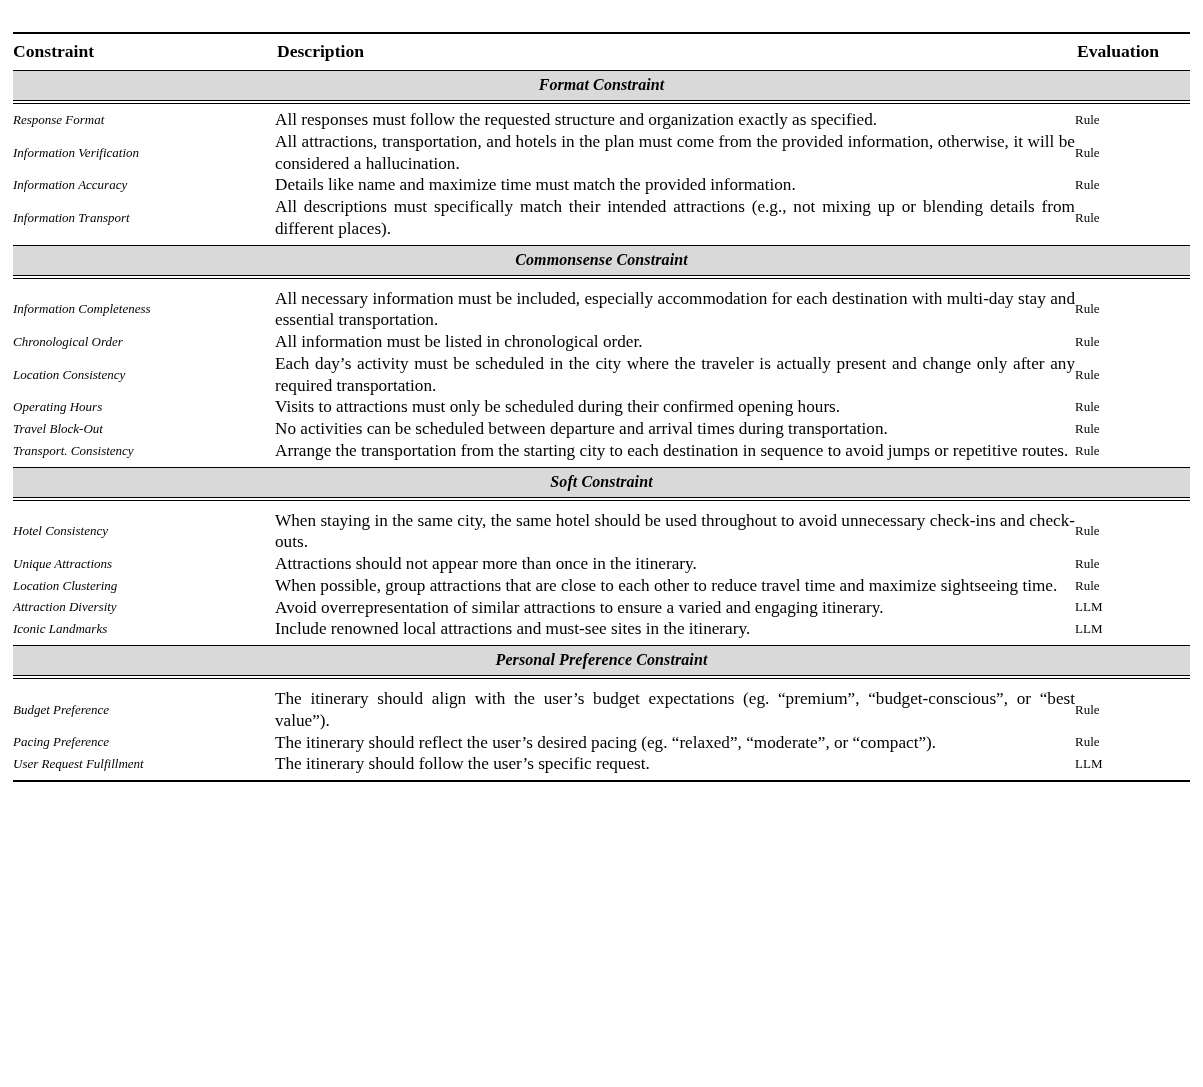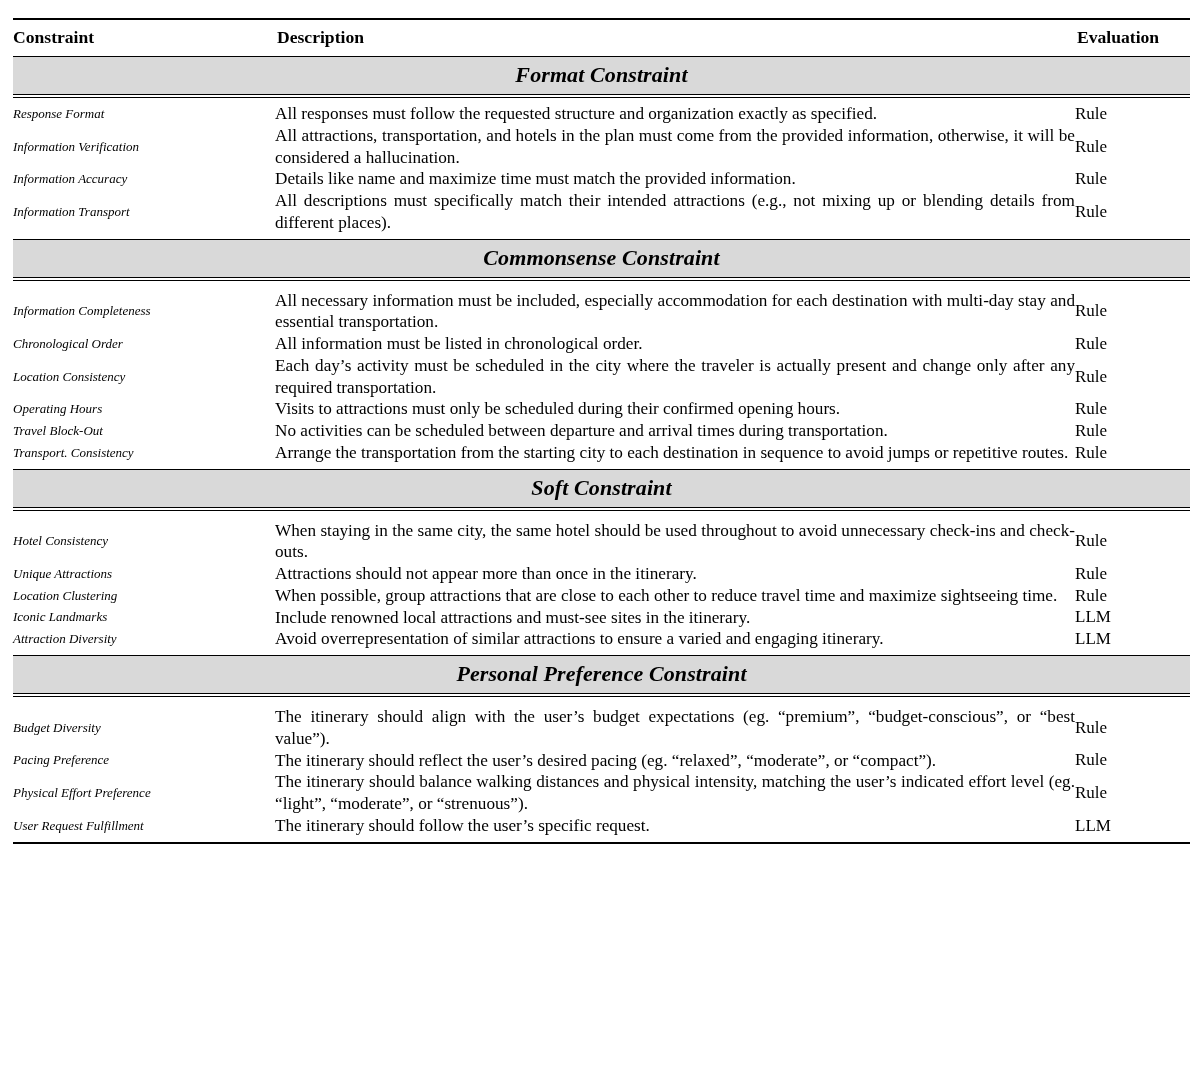--- a/index.html
+++ b/index.html
@@ -10,21 +10,21 @@
   body {
     width: 1203px;
     height: 1087px;
     font-family: "Liberation Serif", "DejaVu Serif", serif;
     color: #000000;
     overflow: hidden;
   }
 
   #table-wrap {
     position: relative;
-    margin: 0 auto;
+    margin: 14px auto;
     width: 1177px;   
     padding-top: 18px;
   }
 
   table.cons-table {
     width: 100%;
     border-collapse: collapse;
     table-layout: fixed;
     font-size: 17.2px;
   }
@@ -54,21 +54,21 @@
   }
   tr.head-row > th.h-desc { padding-left: 2px; }
   tr.head-row > th.h-eval { padding-left: 2px; }
 
   
   tr.section-row > td {
     background: #d9d9d9;
     text-align: center;
     font-weight: bold;
     font-style: italic;
-    font-size: 22px;
+    font-size: 16px;
     padding: 5px 0 6px 0;
     letter-spacing: 0.1px;
   }
 
   
   tr.data-row > td {
     vertical-align: middle;
     padding: 0;
   }
   td.cell-constraint {
@@ -79,21 +79,21 @@
   }
   td.cell-desc {
     font-size: 17.2px;
     text-align: justify;
     text-justify: inter-word;
     padding: 2px 12px 2px 2px;
     line-height: 1.265;
     hyphens: manual;
   }
   td.cell-eval {
-    font-size: 17px;
+    font-size: 13px;
     padding: 2px 0 2px 2px;
     white-space: nowrap;
   }
 
   
   tr.gap-row > td { height: 9px; padding: 0; font-size: 0; line-height: 0; }
   tr.gap-row-sm > td { height: 5px; padding: 0; font-size: 0; line-height: 0; }
 </style>
 </head>
 <body>
@@ -215,57 +215,52 @@
           <td class="cell-constraint">Unique Attractions</td>
           <td class="cell-desc">Attractions should not appear more than once in the itinerary.</td>
           <td class="cell-eval">Rule</td>
         </tr>
         <tr class="data-row">
           <td class="cell-constraint">Location Clustering</td>
           <td class="cell-desc">When possible, group attractions that are close to each other to reduce travel time and maximize sightseeing time.</td>
           <td class="cell-eval">Rule</td>
         </tr>
         <tr class="data-row">
+          <td class="cell-constraint">Attraction Diversity</td>
+          <td class="cell-desc">Avoid overrepresentation of similar attractions to ensure a varied and engaging itinerary.</td>
+          <td class="cell-eval">LLM</td>
+        </tr>
+        <tr class="data-row">
           <td class="cell-constraint">Iconic Landmarks</td>
           <td class="cell-desc">Include renowned local attractions and must-see sites in the itinerary.</td>
           <td class="cell-eval">LLM</td>
         </tr>
-        <tr class="data-row">
-          <td class="cell-constraint">Attraction Diversity</td>
-          <td class="cell-desc">Avoid overrepresentation of similar attractions to ensure a varied and engaging itinerary.</td>
-          <td class="cell-eval">LLM</td>
-        </tr>
         <tr class="gap-row-sm">
           <td colspan="3"></td>
         </tr>
         <tr class="rule-mid">
           <td colspan="3"></td>
         </tr>
         <tr class="section-row">
           <td colspan="3">Personal Preference Constraint</td>
         </tr>
         <tr class="rule-double">
           <td colspan="3"></td>
         </tr>
         <tr class="gap-row">
           <td colspan="3"></td>
         </tr>
         <tr class="data-row">
-          <td class="cell-constraint">Budget Diversity</td>
+          <td class="cell-constraint">Budget Preference</td>
           <td class="cell-desc">The itinerary should align with the user’s budget expectations (eg. “premium”, “budget-conscious”, or “best value”).</td>
           <td class="cell-eval">Rule</td>
         </tr>
         <tr class="data-row">
           <td class="cell-constraint">Pacing Preference</td>
           <td class="cell-desc">The itinerary should reflect the user’s desired pacing (eg. “relaxed”, “moderate”, or “compact”).</td>
-          <td class="cell-eval">Rule</td>
-        </tr>
-        <tr class="data-row">
-          <td class="cell-constraint">Physical Effort Preference</td>
-          <td class="cell-desc">The itinerary should balance walking distances and physical intensity, matching the user’s indicated effort level (eg. “light”, “moderate”, or “strenuous”).</td>
           <td class="cell-eval">Rule</td>
         </tr>
         <tr class="data-row">
           <td class="cell-constraint">User Request Fulfillment</td>
           <td class="cell-desc">The itinerary should follow the user’s specific request.</td>
           <td class="cell-eval">LLM</td>
         </tr>
         <tr class="gap-row-sm">
           <td colspan="3"></td>
         </tr>

